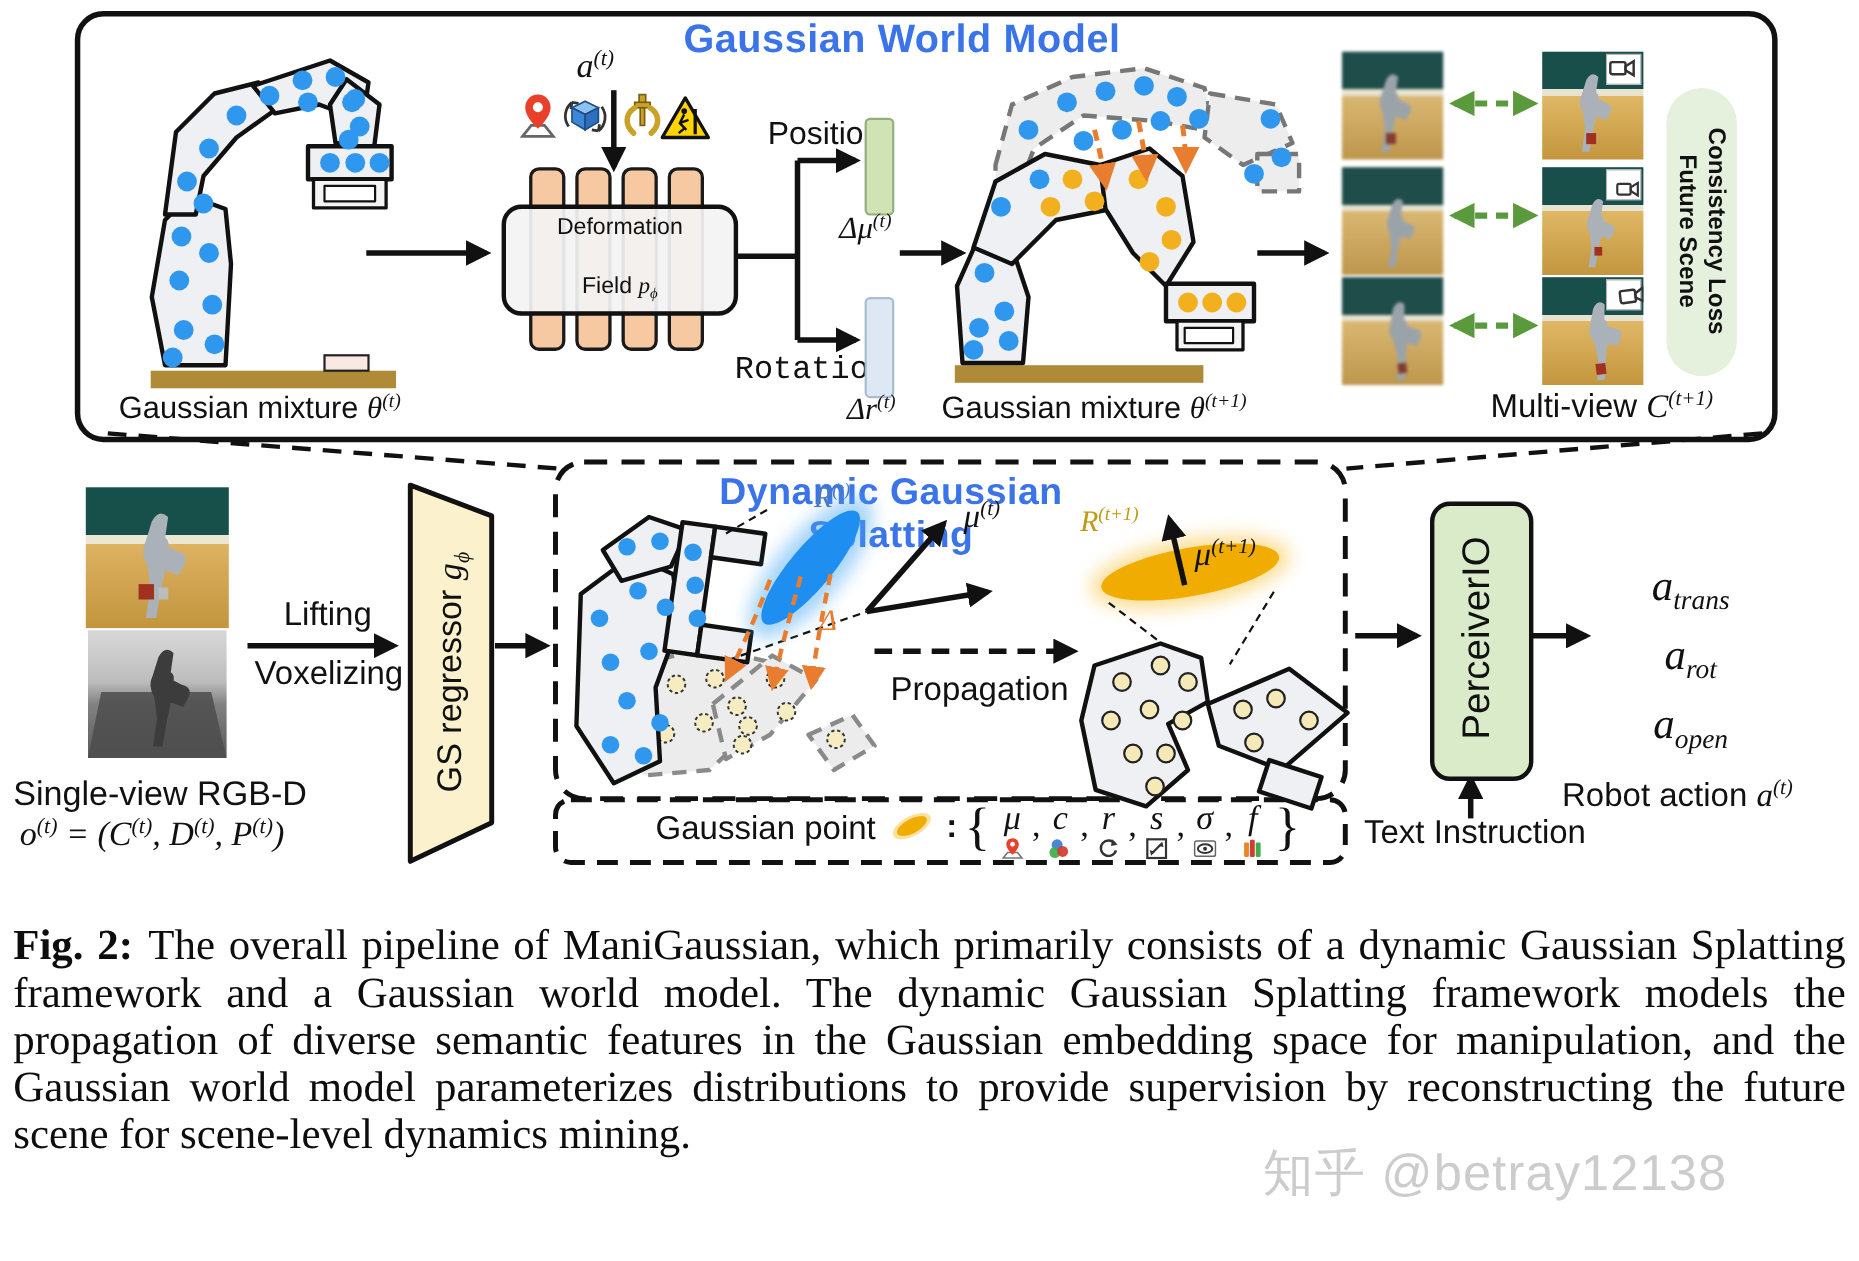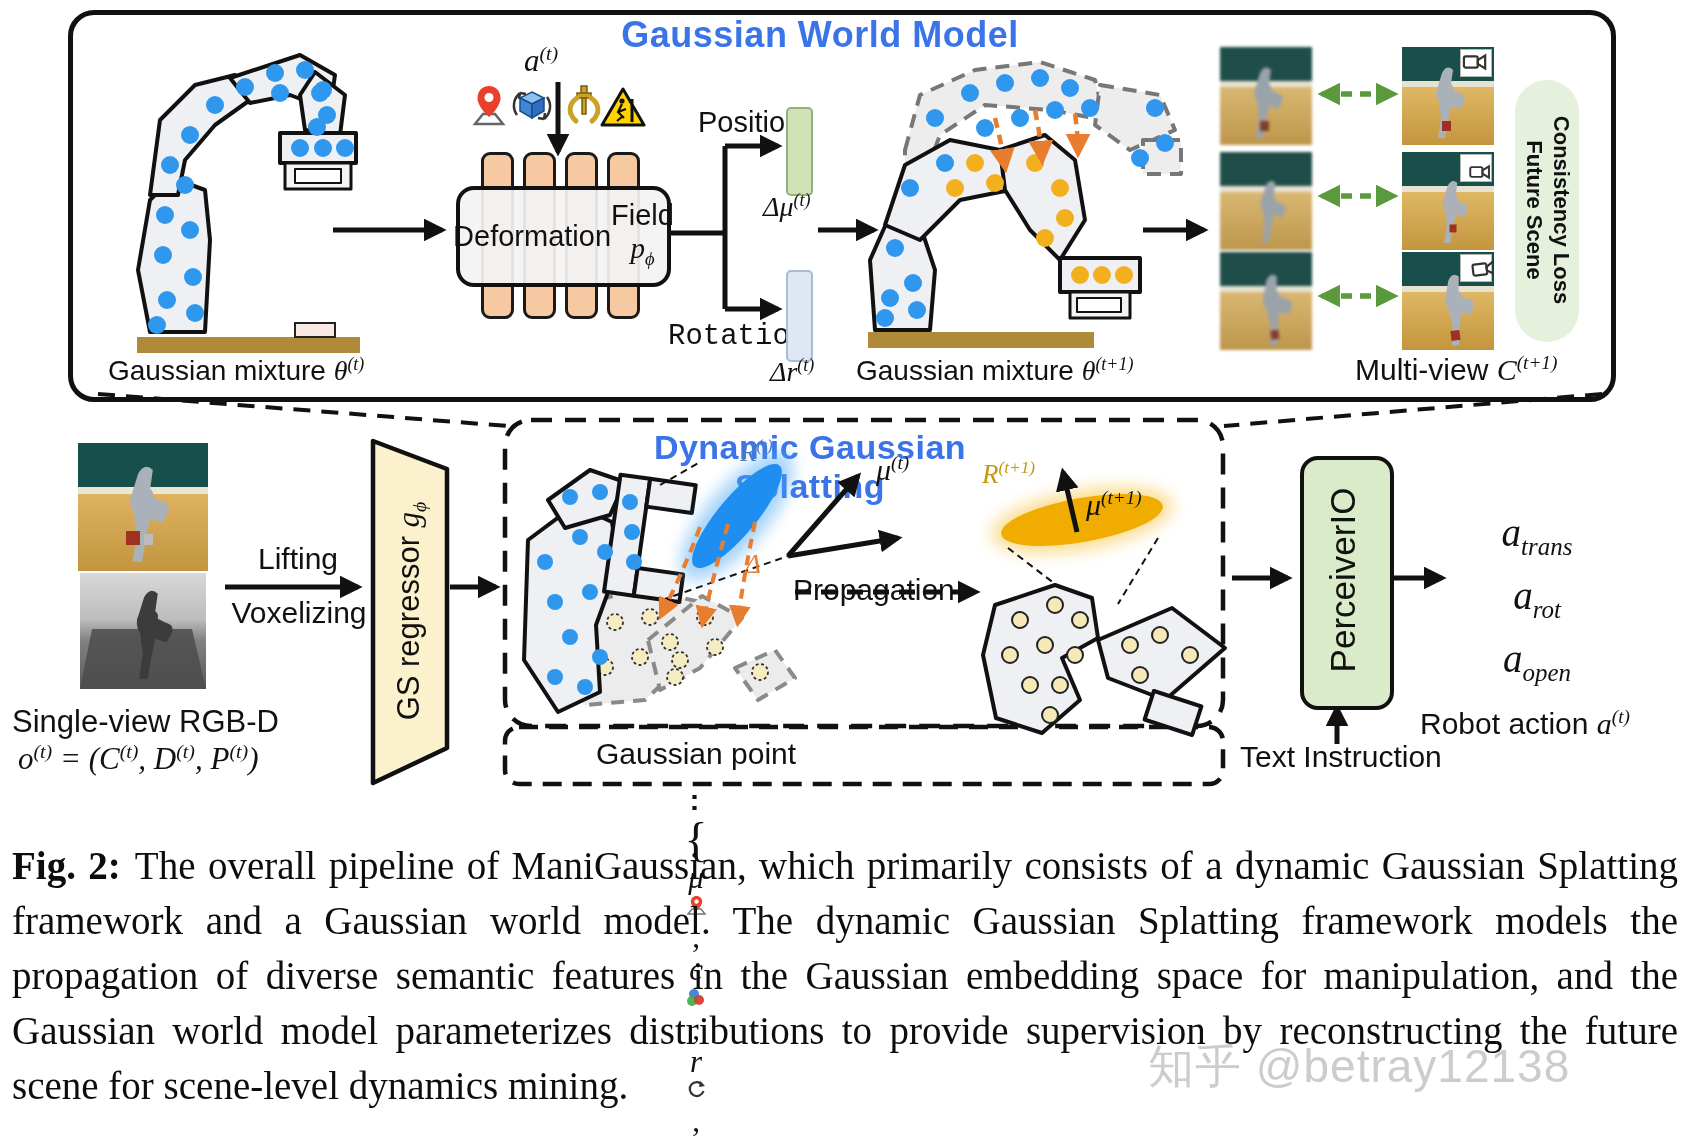--- a/index.html
+++ b/index.html
@@ -9,22 +9,22 @@
   .lb{position:absolute;white-space:nowrap;color:#111;font-size:28px;line-height:1.15;}
   .mi{font-family:"Liberation Serif",serif;font-style:italic;}
   sup{font-size:64%;vertical-align:super;}
   sub{font-size:64%;vertical-align:sub;}
   .t-blue{position:absolute;font-weight:bold;font-size:36px;color:#3b74e8;text-align:center;letter-spacing:.5px;}
   
   .wm-box{left:68px;top:10px;width:1538px;height:382px;border:5px solid #111;border-radius:26px;}
   
   .bar{position:absolute;top:152px;width:27px;height:161px;background:#f7c9a3;border:3px solid #1a1a1a;border-radius:9px;}
   .defbox{left:456px;top:186px;width:207px;height:93px;background:rgba(243,243,243,.93);
-          border:4px solid #111;border-radius:18px;display:flex;flex-direction:row;
-          justify-content:center;align-items:center;font-size:29px;line-height:33px;text-align:center;}
+          border:4px solid #111;border-radius:18px;display:flex;flex-direction:column;
+          justify-content:space-between;align-items:center;font-size:21px;line-height:33px;text-align:center;}
   .vbar{position:absolute;width:23px;border-radius:5px;}
   .vbar-pos{left:786px;top:107px;height:85px;background:#cfe3b4;border:2px solid #96ad7e;}
   .vbar-rot{left:786px;top:270px;height:88px;background:#dde8f4;border:2px solid #a9bdd1;}
   
   .thumb{position:absolute;width:92px;height:98px;overflow:hidden;
          background:linear-gradient(180deg,#194f4a 0%,#194f4a 35%,#e8e2d0 35%,#e8e2d0 41%,#dfb765 41%,#c3963e 100%);}
   .blurred{filter:blur(1.4px) saturate(.85);}
   .thumb svg{position:absolute;left:0;top:0;}
   .v2 svg{transform:translate(5px,5px) scale(.88);}
   .v3 svg{transform:translate(9px,2px) rotate(-7deg);}
@@ -32,33 +32,33 @@
   .pill{left:1515px;top:80px;width:64px;height:262px;background:#e5f0dd;border-radius:33px;}
   .pill-line{position:absolute;width:240px;height:28px;font-weight:bold;font-size:22px;
              text-align:center;color:#111;transform:rotate(90deg);line-height:28px;}
   .rotccw{transform:rotate(-90deg);}
   .perceiver{left:1300px;top:456px;width:86px;height:246px;background:#d9ebc9;border:4px solid #111;border-radius:18px;}
   .rgbimg{left:78px;top:443px;width:130px;height:128px;overflow:hidden;
           background:linear-gradient(180deg,#17504b 0%,#17504b 34%,#ece6d4 34%,#ece6d4 40%,#ddb261 40%,#c2953e 100%);}
   .depthimg{left:80px;top:573px;width:126px;height:116px;overflow:hidden;
           background:linear-gradient(180deg,#d8d8d8 0%,#bdbdbd 40%,#828282 58%,#5a5a5a 100%);}
   
-  .gp-row{display:flex;align-items:center;position:absolute;left:596px;top:729px;height:54px;flex-direction:column;}
+  .gp-row{display:flex;align-items:flex-start;position:absolute;left:596px;top:729px;height:54px;}
   .gp-label{font-size:30px;margin-top:8px;}
   .gp-glyph{margin:6px 6px 0 10px;}
   .gp-colon{font-size:30px;margin:6px 5px 0 2px;font-weight:bold;}
   .gp-brace{font-size:48px;line-height:46px;font-family:"Liberation Serif",serif;margin:0 2px;}
   .gp-item{display:flex;flex-direction:column;align-items:center;width:36px;}
   .gp-sym{font-size:31px;line-height:30px;}
   .gp-ico{width:21px;height:21px;margin-top:2px;}
   .gp-comma{font-size:31px;margin-top:3px;font-family:"Liberation Serif",serif;}
   .actions-col{left:1452px;top:484px;width:170px;text-align:center;font-size:39px;line-height:49px;
                font-family:"Liberation Serif",serif;font-style:italic;margin-top:24px;}
   .caption{left:12px;top:838px;width:1666px;font-family:"Liberation Serif",serif;font-size:39px;
-           line-height:55px;text-align:justify;color:#0d0d0d;}
+           line-height:43px;text-align:justify;color:#0d0d0d;}
   .fig-tag{font-weight:bold;margin-right:14px;}
   .watermark{left:1148px;top:1036px;font-size:46px;color:#c4c4c4;opacity:.85;letter-spacing:1px;z-index:6;}
 </style>
 </head>
 <body>
 
 <div id="canvas">
 
   
   <svg width="0" height="0">
@@ -401,21 +401,21 @@
 
     <g stroke="#e87d2f" stroke-width="4" stroke-dasharray="10 7" fill="none">
       <path d="M190,95 C178,128 165,155 152,182" marker-end="url(#mo2)"></path>
       <path d="M218,92 C208,128 200,158 193,190" marker-end="url(#mo2)"></path>
       <path d="M245,90 C238,125 232,155 228,189" marker-end="url(#mo2)"></path>
     </g>
   </svg>
   <div class="lb mi" style="left:740px;top:436px;font-size:27px;color:#4b7bbf;"><span>R</span><sup>(t)</sup></div>
   <div class="lb mi" style="left:876px;top:452px;font-size:30px;"><span>μ</span><sup>(t)</sup></div>
   <div class="lb mi" style="left:745px;top:549px;font-size:27px;color:#e87d2f;">Δ</div>
-  <div class="lb" style="left:793px;top:573px;width:195px;font-size:30px;">Propagation</div>
+  <div class="lb" style="left:793px;top:610px;width:195px;text-align:center;font-size:30px;">Propagation</div>
 
   
   <svg class="abs" style="left:975px;top:440px" width="256" height="300" viewBox="0 0 256 300">
     <defs>
       <marker id="mb3" viewBox="0 0 10 10" refX="8" refY="5" markerWidth="4.6" markerHeight="4.6" orient="auto">
         <path d="M0,0L10,5L0,10z" fill="#111"></path>
         </marker>
       <filter id="bl2" x="-60%" y="-60%" width="220%" height="220%">
           <feGaussianBlur stdDeviation="8"></feGaussianBlur>
         </filter>

